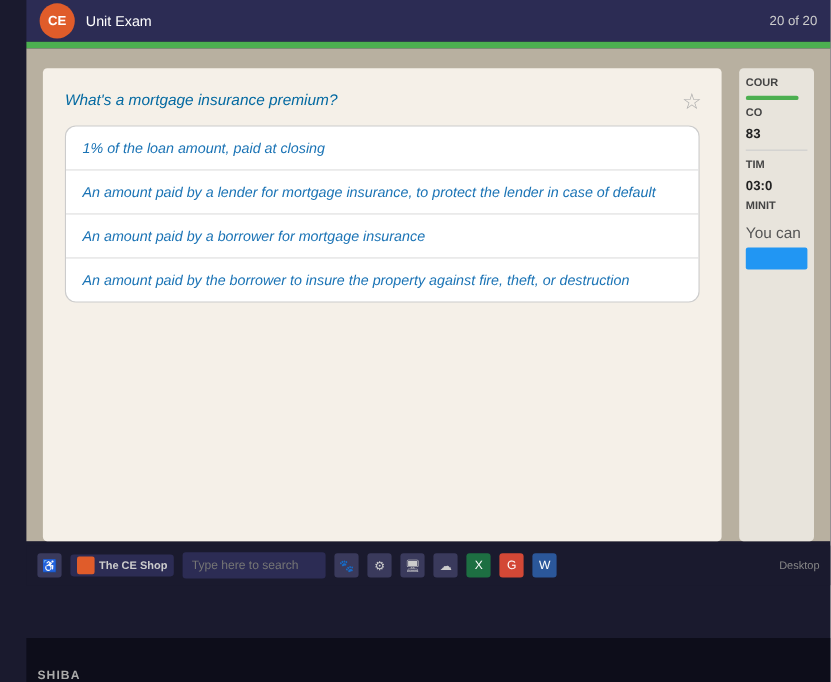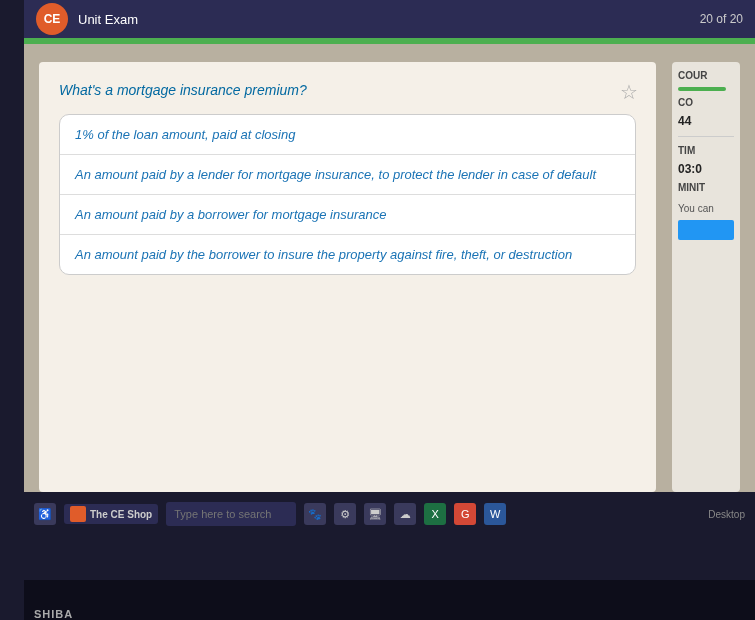--- a/index.html
+++ b/index.html
@@ -127,21 +127,21 @@
       background: #ccc;
       margin: 2px 0;
     }
     .side-mini-bar {
       height: 4px;
       background: #4caf50;
       border-radius: 2px;
       width: 85%;
     }
     .you-can-text {
-      font-size: 10px;
+      font-size: 14px;
       color: #555;
       margin-top: 4px;
     }
     .side-blue-block {
       background: #2196f3;
       height: 20px;
       border-radius: 2px;
       width: 100%;
     }
 
@@ -297,21 +297,21 @@
         <div class="answer-option">
           <span>An amount paid by the borrower to insure the property against fire, theft, or destruction</span>
         </div>
       </div>
     </div>
 
     <div class="side-panel">
       <div class="side-panel-label">COUR</div>
       <div class="side-mini-bar"></div>
       <div class="side-panel-label">Co</div>
-      <div class="side-panel-value">44</div>
+      <div class="side-panel-value">83</div>
       <div class="side-panel-divider"></div>
       <div class="side-panel-label">Tim</div>
       <div class="side-panel-value">03:0</div>
       <div class="side-panel-label">Minit</div>
       <div class="you-can-text">You can</div>
       <div class="side-blue-block"></div>
     </div>
 
   </div>
 

